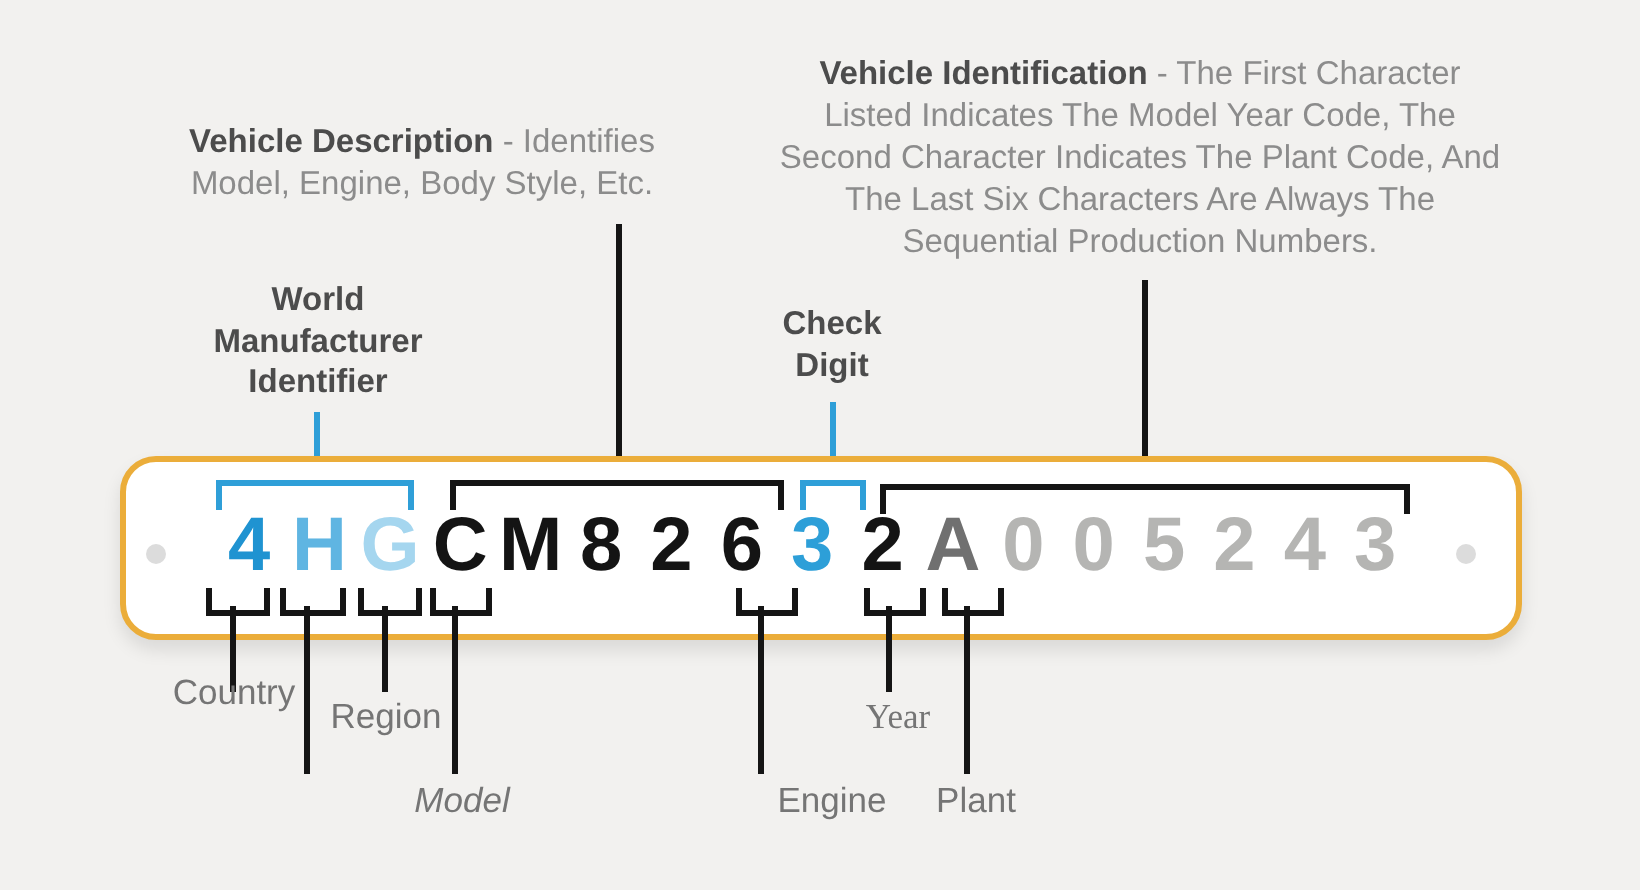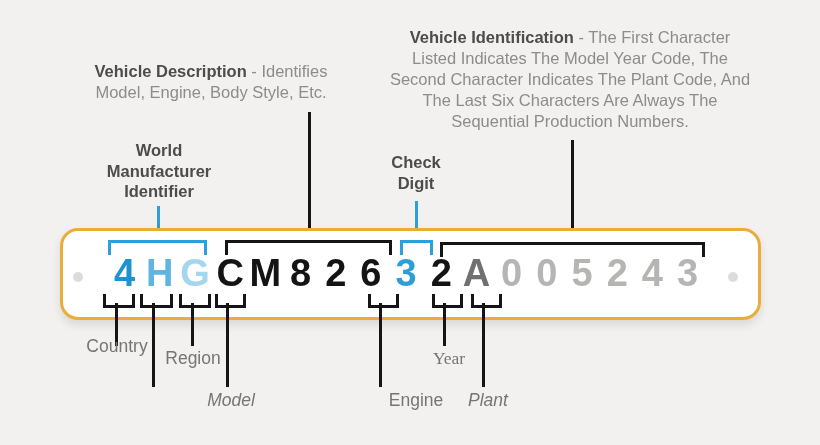--- a/index.html
+++ b/index.html
@@ -110,21 +110,21 @@
     font-size:17.5px;
     color:#757575;
     white-space:nowrap;
   }
   .bl-country{left:117px;top:336px;}
   .bl-vehicle{left:193px;top:348px;}
   .bl-year{left:449px;top:348px;font-family:Liberation Serif, serif;}
   .bl-region{left:119px;top:390px;}
   .bl-model{left:231px;top:390px;font-style:italic;}
   .bl-engine{left:384px;top:390px;margin-left:32px;}
-  .bl-plant{left:488px;top:390px;font-style:italic;}
+  .bl-plant{left:488px;top:390px;}
 </style>
 </head>
 <body>
 
 <div class="canvas">
 
   <div class="ann vd-block">
     <span class="t">Vehicle Description</span><span> - Identifies Model, Engine, Body Style, Etc.</span>
   </div>
 

